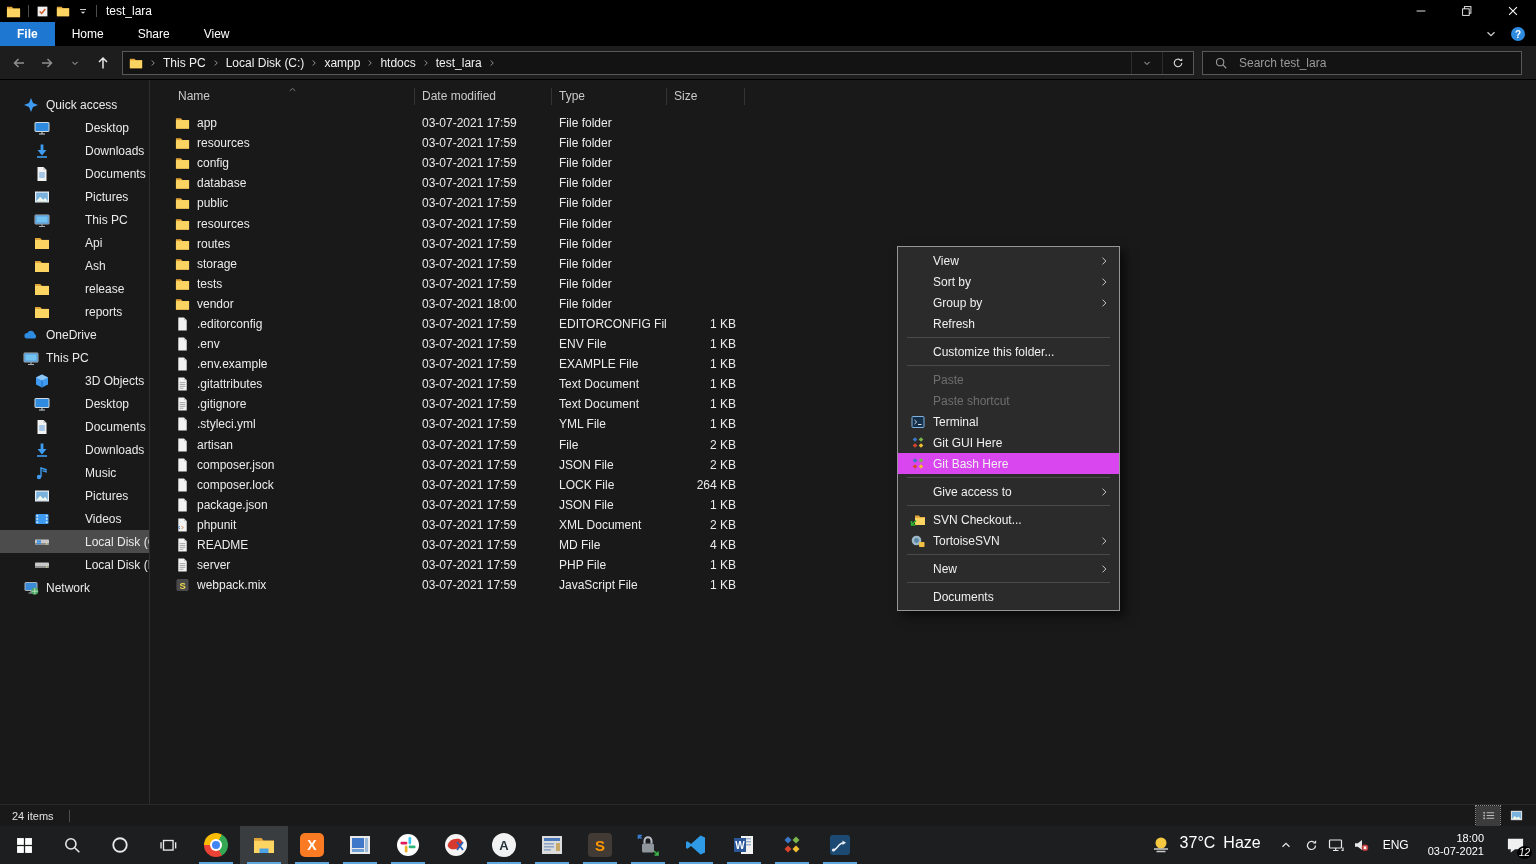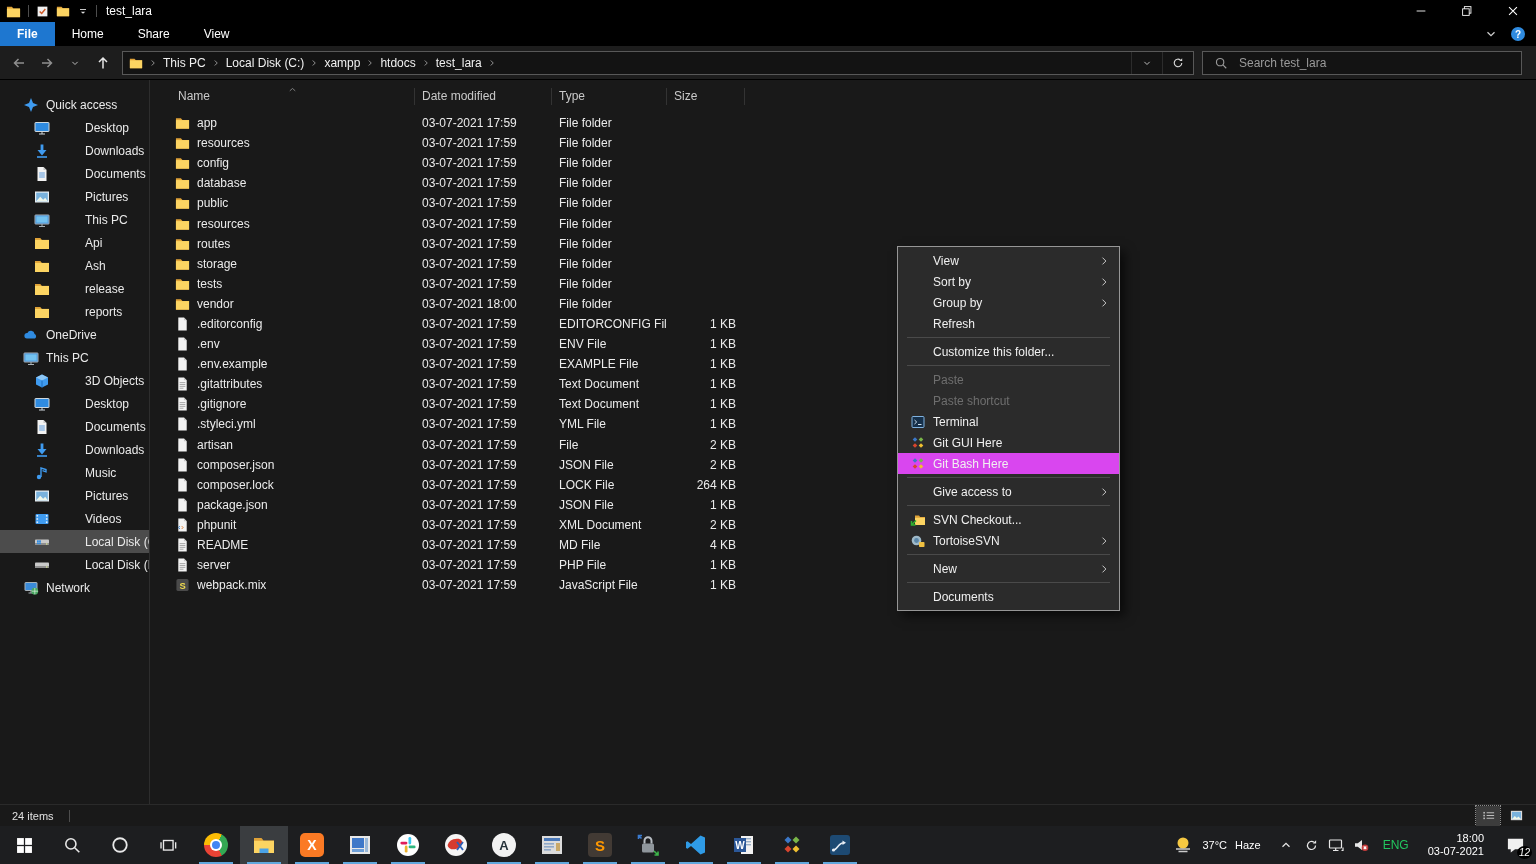--- a/index.html
+++ b/index.html
@@ -85,23 +85,23 @@
   .view-toggles{margin-left:auto;display:flex;align-items:center;height:100%;padding-right:8px;gap:4px;}
   .vt{width:24px;height:20px;display:flex;align-items:center;justify-content:center;}
   .vt.active{background:#3c3c3c;outline:1px dotted #8a8a8a;}
 
   
   .taskbar{position:absolute;left:0;right:0;bottom:0;height:38px;background:#1d1e20;display:flex;align-items:stretch;}
   .tb-slot{width:48px;flex:none;display:flex;align-items:center;justify-content:center;position:relative;}
   .tb-slot.active{background:#3a3d40;}
   .tb-slot.running::after{content:"";position:absolute;left:7px;right:7px;bottom:0;height:2px;background:#61a8dd;}
   .tray{margin-left:auto;display:flex;align-items:center;}
-  .tray-weather{display:flex;align-items:center;gap:8px;color:#fff;font-size:11px;padding:0 13px;}
+  .tray-weather{display:flex;align-items:flex-start;gap:8px;color:#fff;font-size:16px;padding:0 13px;}
   .tray-item{width:25px;height:38px;display:flex;align-items:center;justify-content:center;}
-  .tray-lang{padding:0 9px;color:#22c55e;}
+  .tray-lang{padding:0 9px;color:#ffffff;}
   .tray-clock{font-size:11px;line-height:13px;text-align:right;color:#fff;padding:0 10px;}
   .tray-notif{position:relative;width:42px;height:38px;display:flex;align-items:center;justify-content:center;}
   .badge{position:absolute;right:4px;bottom:5px;min-width:13px;height:13px;border-radius:50%;background:#000000;
          color:#fff;font-size:10px;display:flex;align-items:center;justify-content:center;padding:0 1px;font-style:italic;}
 
   
   .i-chrome{position:relative;width:24px;height:24px;border-radius:50%;display:inline-block;
             background:conic-gradient(from 150deg,#ea4335 0 120deg,#fbbc05 0 240deg,#34a853 0 360deg);}
   .i-chrome::before{content:"";position:absolute;left:6px;top:6px;width:12px;height:12px;background:#fff;border-radius:50%;}
   .i-chrome::after{content:"";position:absolute;left:8px;top:8px;width:8px;height:8px;background:#4285f4;border-radius:50%;}

